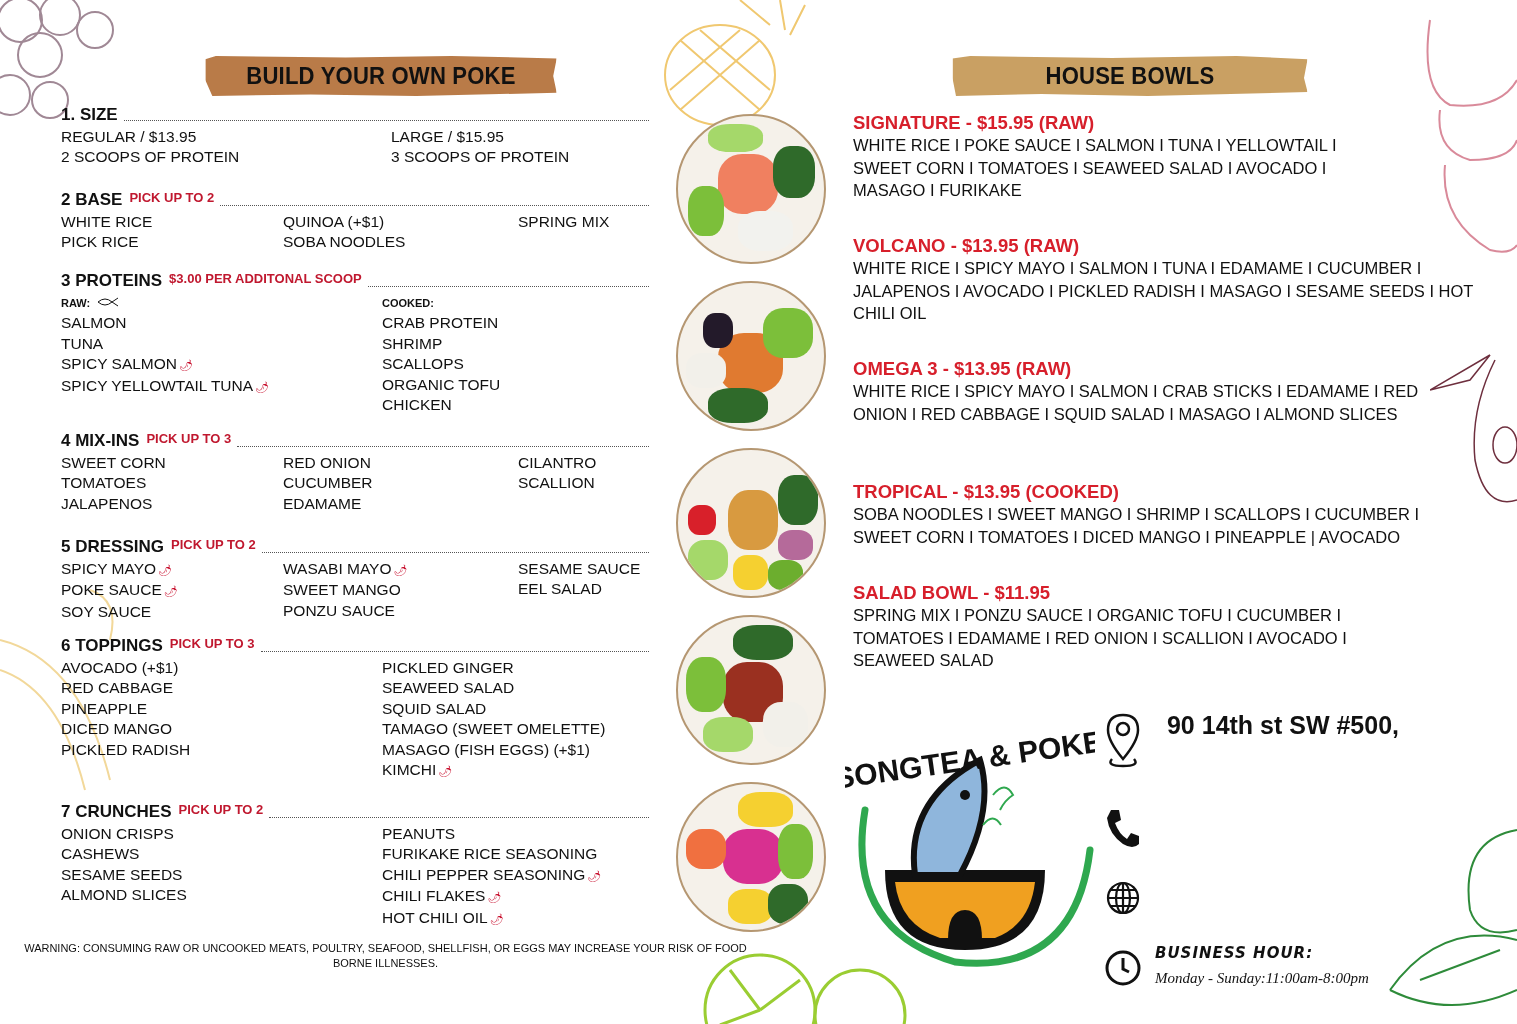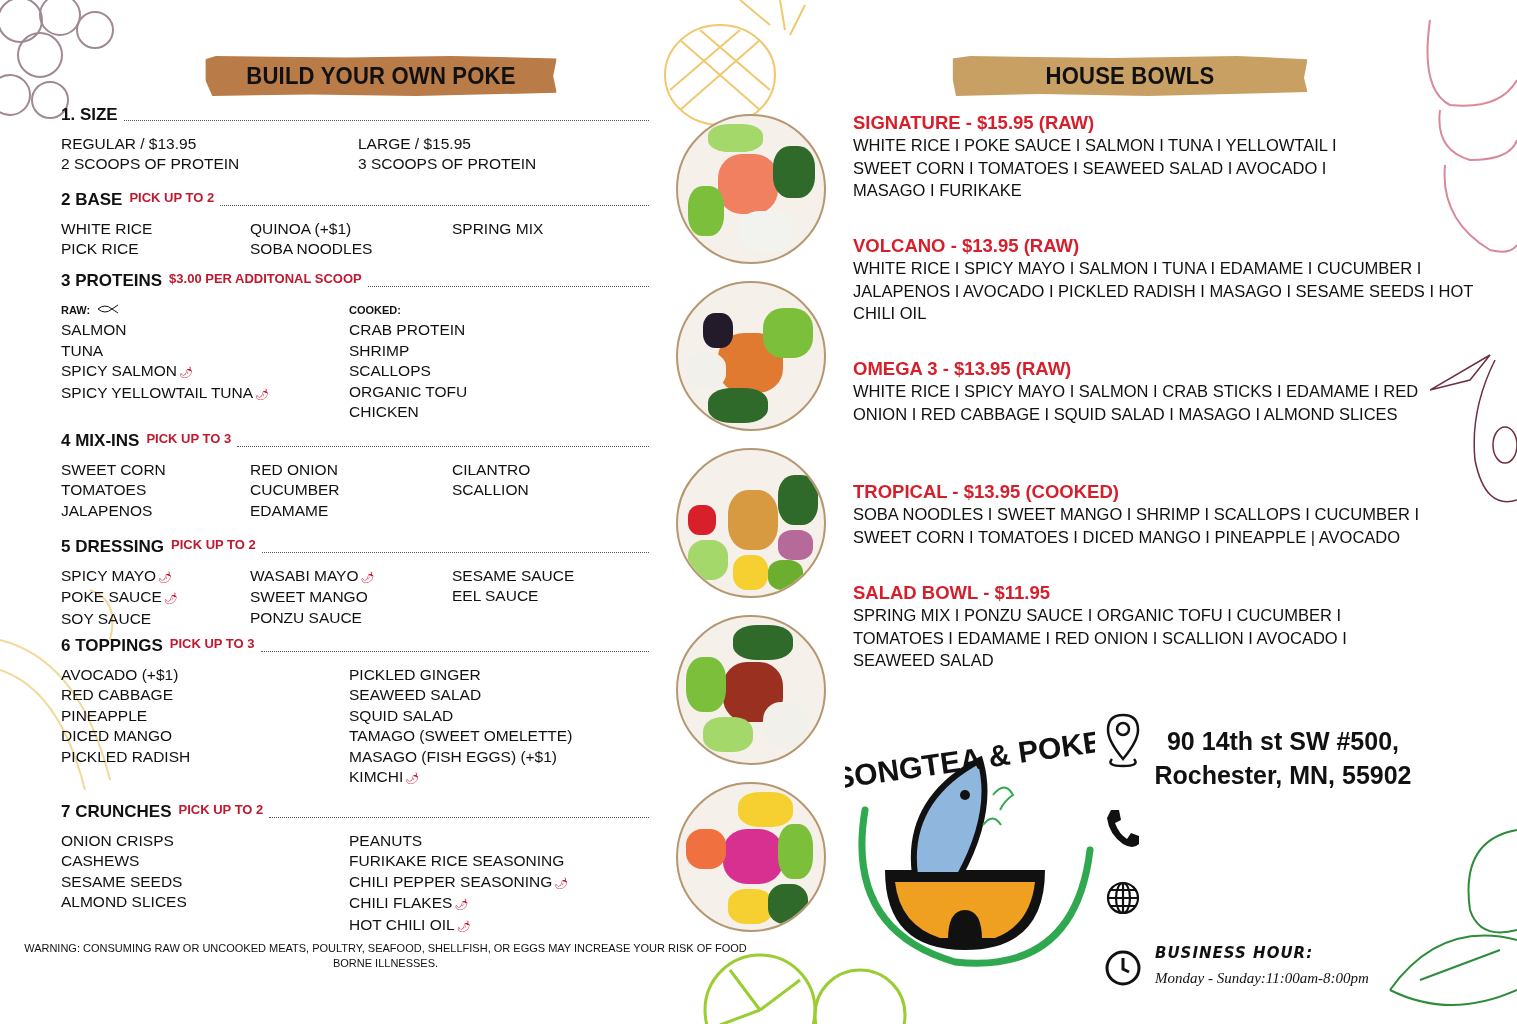--- a/index.html
+++ b/index.html
@@ -11,35 +11,35 @@
           letter-spacing:0.2px;transform:scaleX(0.92);}
   .banner.brown{left:190px;top:56px;width:382px;background:#b97b48;
           clip-path:polygon(0 8%,3% 0,40% 4%,70% 0,100% 6%,99% 50%,100% 92%,60% 100%,30% 96%,2% 100%,0 60%);}
   .banner.gold{left:937px;top:56px;width:386px;background:#c9a063;
           clip-path:polygon(0 6%,5% 0,45% 5%,80% 0,100% 8%,99% 55%,100% 90%,55% 100%,25% 95%,1% 100%,0 55%);}
   .sec{position:absolute;left:61px;width:588px;}
   .sec-head{display:flex;align-items:flex-start;font-size:17px;font-weight:bold;height:20px;}
   .sec-head .title{white-space:nowrap;}
   .sec-head .note{color:#c0182f;font-size:13px;margin-left:7px;white-space:nowrap;}
   .sec-head .dots{flex:1;border-bottom:1px dotted #555;margin-left:6px;height:1px;align-self:flex-end;margin-bottom:4px;}
-  .grid{display:grid;font-size:15.5px;line-height:20.4px;margin-top:9px;}
+  .grid{display:grid;font-size:15.5px;line-height:20.4px;margin-top:2px;gap:33px;}
   .grid.c3{grid-template-columns:189px 202px 197px;}
   .grid.c2{grid-template-columns:288px 300px;}
   .col div{white-space:nowrap;}
   .sub{font-weight:bold;font-size:11px;}
   .pepper{color:#c8102e;font-size:11px;margin-left:2px;}
   .bowl{position:absolute;left:676px;width:150px;height:150px;border-radius:50%;
         border:2px solid #b59772;box-sizing:border-box;overflow:hidden;background:#f5f1ea;}
   .bowl span{position:absolute;border-radius:40%;}
   .house{position:absolute;left:853px;width:640px;}
   .house .name{color:#d71f2b;font-weight:bold;font-size:18.5px;line-height:22px;}
   .house .ing{font-size:16.5px;line-height:22.5px;width:640px;}
   .warning{position:absolute;left:18px;top:941px;width:735px;text-align:center;font-size:11px;line-height:15px;}
   .contact{position:absolute;}
-  .addr{left:1148px;top:708px;font-weight:bold;font-size:25px;line-height:34px;text-align:center;width:270px;margin-top:16px;}
+  .addr{left:1148px;top:708px;font-weight:bold;font-size:25px;line-height:34px;text-align:center;width:270px;}
   .hours-title{left:1155px;top:944px;font-family:"DejaVu Sans", sans-serif;font-weight:bold;font-size:15px;letter-spacing:1px;font-style:italic;}
   .hours{left:1155px;top:970px;font-family:"Liberation Serif", serif;font-style:italic;font-size:15px;}
   .icon{position:absolute;}
 </style>
 </head>
 <body>
 
 <svg class="deco" style="left:0;top:0" width="200" height="140" viewBox="0 0 200 140">
   <g fill="none" stroke="#a08895" stroke-width="2">
     <circle cx="20" cy="20" r="22"></circle>
@@ -201,21 +201,21 @@
       <div><span>POKE SAUCE</span><span class="pepper">🌶</span></div>
       <div>SOY SAUCE</div>
     </div>
     <div class="col">
       <div><span>WASABI MAYO</span><span class="pepper">🌶</span></div>
       <div>SWEET MANGO</div>
       <div>PONZU SAUCE</div>
     </div>
     <div class="col">
       <div>SESAME SAUCE</div>
-      <div>EEL SAUCE</div>
+      <div>EEL SALAD</div>
     </div>
   </div>
 </div>
 
 <div class="sec" style="top:636px">
   <div class="sec-head">
       <span class="title">6 TOPPINGS</span>
       <span class="note">PICK UP TO 3</span>
       <span class="dots"></span>
     </div>
@@ -339,21 +339,20 @@
   <text x="125" y="70" text-anchor="middle" font-family="Liberation Sans, sans-serif" font-weight="bold" font-size="30" fill="#111" transform="rotate(-8 125 70)">SONGTEA &amp; POKE</text>
 </svg>
 
 <svg class="icon" style="left:1104px;top:711px" width="38" height="58" viewBox="0 0 38 58">
   <path d="M19 4 Q34 4 34 19 Q34 30 19 48 Q4 30 4 19 Q4 4 19 4 Z" fill="none" stroke="#111" stroke-width="2.5"></path>
   <circle cx="19" cy="18" r="6" fill="none" stroke="#111" stroke-width="2.5"></circle>
   <path d="M8 48 Q2 55 19 55 Q36 55 30 48" fill="none" stroke="#111" stroke-width="2.5"></path>
 </svg>
 <div class="contact addr">
   <div>90 14th st SW #500,</div>
-  <div>Rochester, MN, 55902</div>
 </div>
 
 <svg class="icon" style="left:1105px;top:808px" width="36" height="42" viewBox="0 0 36 42">
   <path d="M6 2 L14 2 L16 12 L10 15 Q14 26 22 31 L26 25 L34 28 L34 36 Q28 42 18 36 Q4 26 2 10 Z" fill="#111"></path>
 </svg>
 <svg class="icon" style="left:1105px;top:880px" width="36" height="36" viewBox="0 0 36 36">
   <g fill="none" stroke="#111" stroke-width="2.2">
     <circle cx="18" cy="18" r="15"></circle>
       <ellipse cx="18" cy="18" rx="7" ry="15"></ellipse>
     <path d="M3 18 H33 M6 10 H30 M6 26 H30 M18 3 V33"></path>

